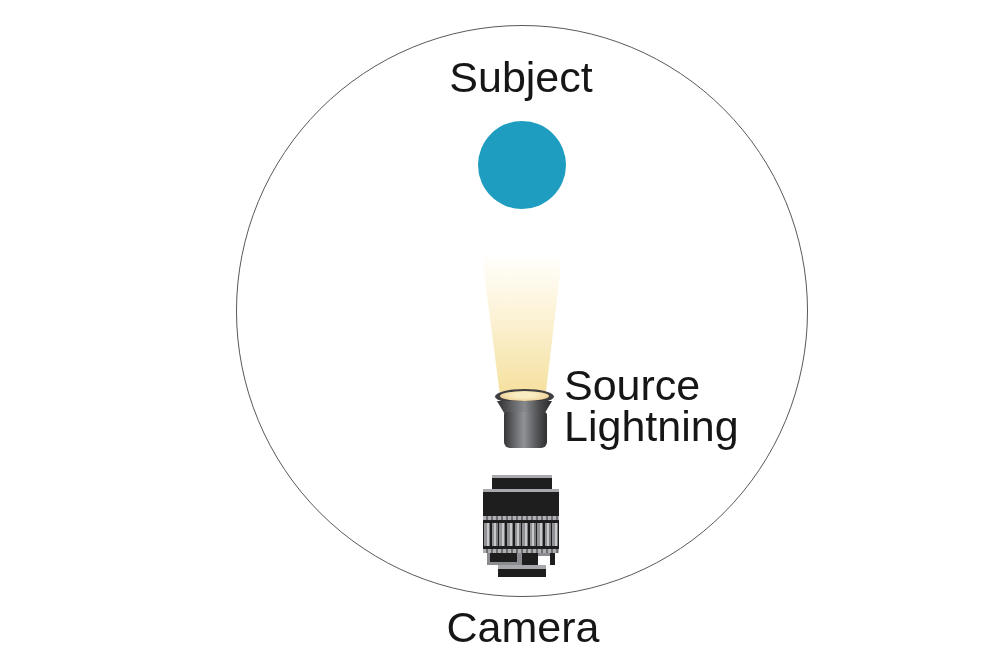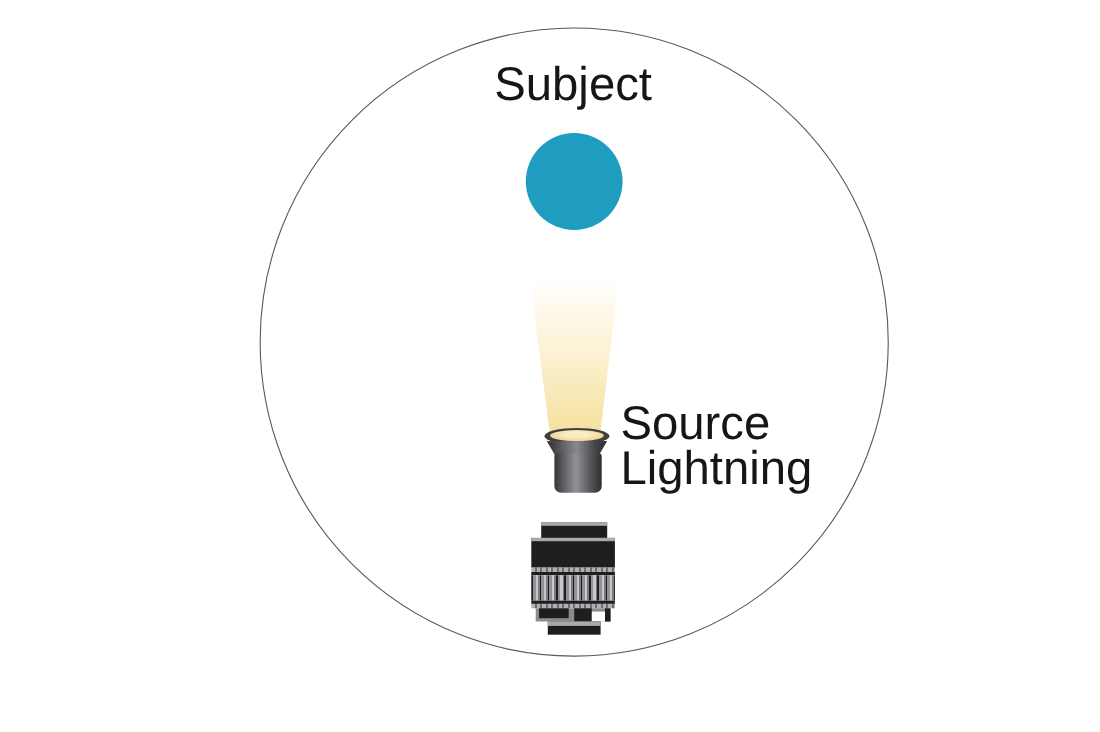--- a/index.html
+++ b/index.html
@@ -150,14 +150,15 @@
     <div class="lens-knurl"></div>
   </div>
   <div class="abs lens-mount">
     <div class="abs mount-block-left"></div>
     <div class="abs mount-block-mid"></div>
     <div class="abs mount-notch"></div>
     <div class="abs mount-block-right"></div>
   </div>
   <div class="abs lens-base"></div>
 
+  <div class="abs label camera-label">Camera</div>
 
 </div>
 
 </body></html>

